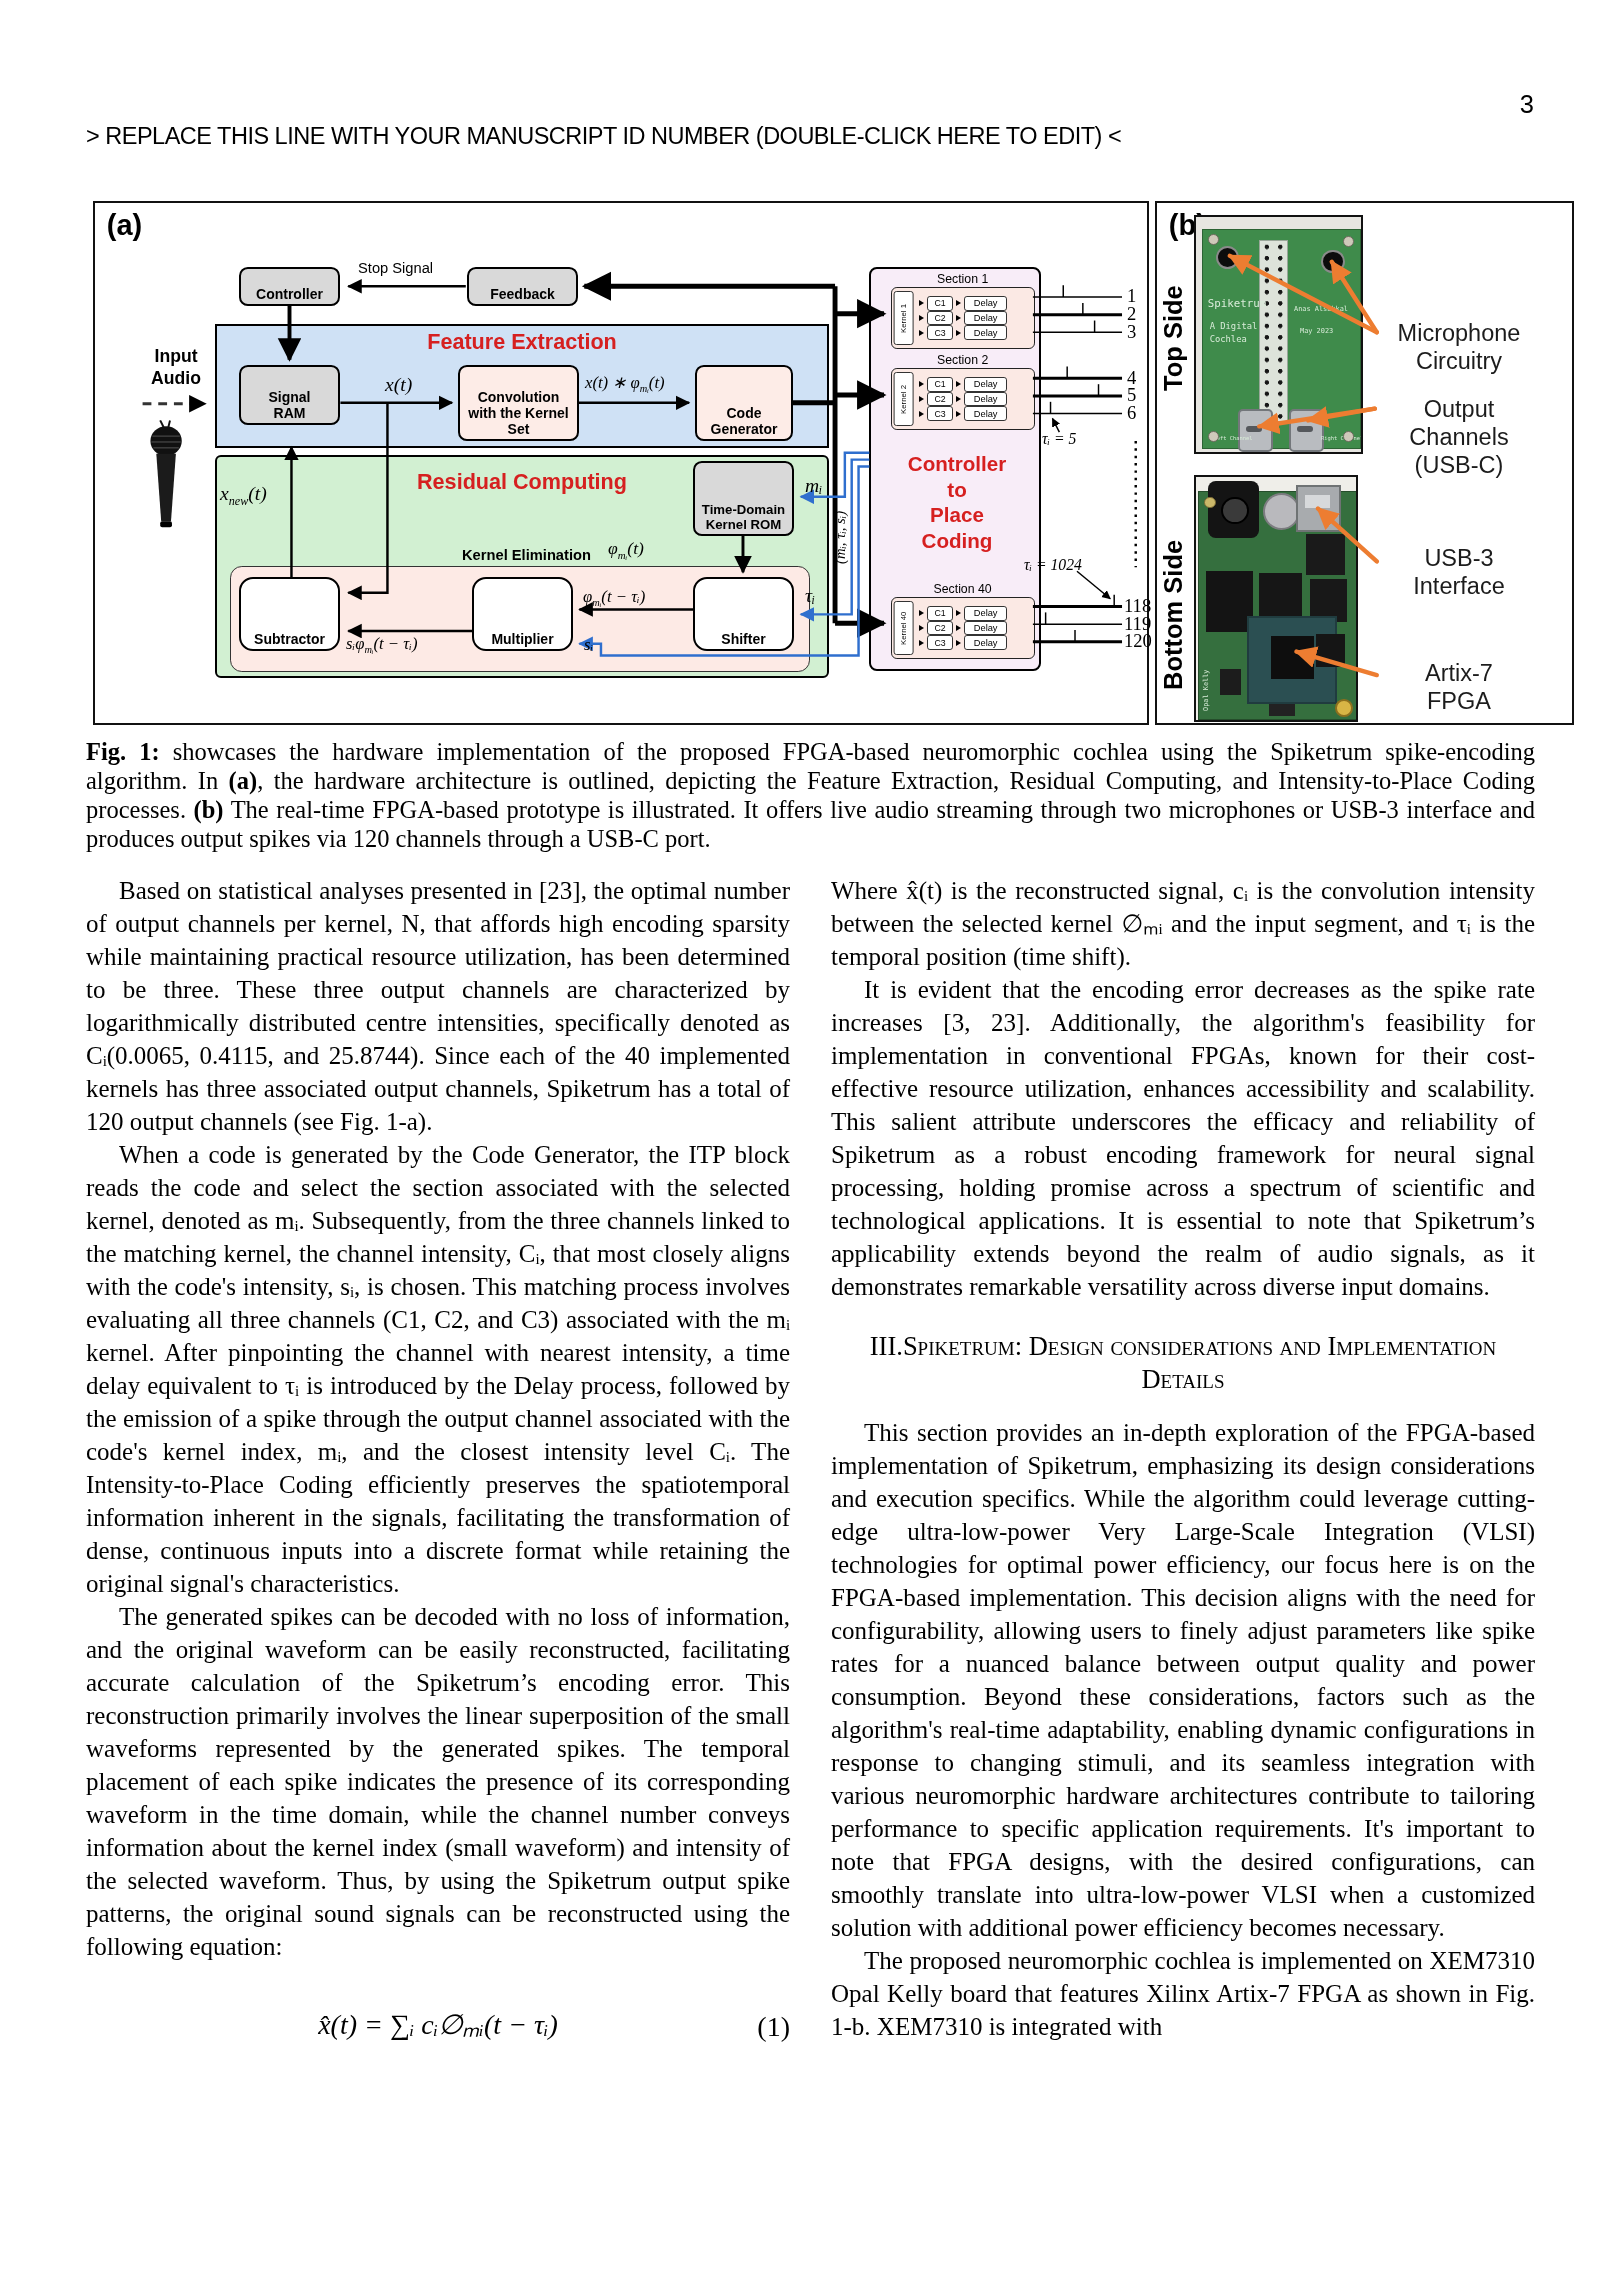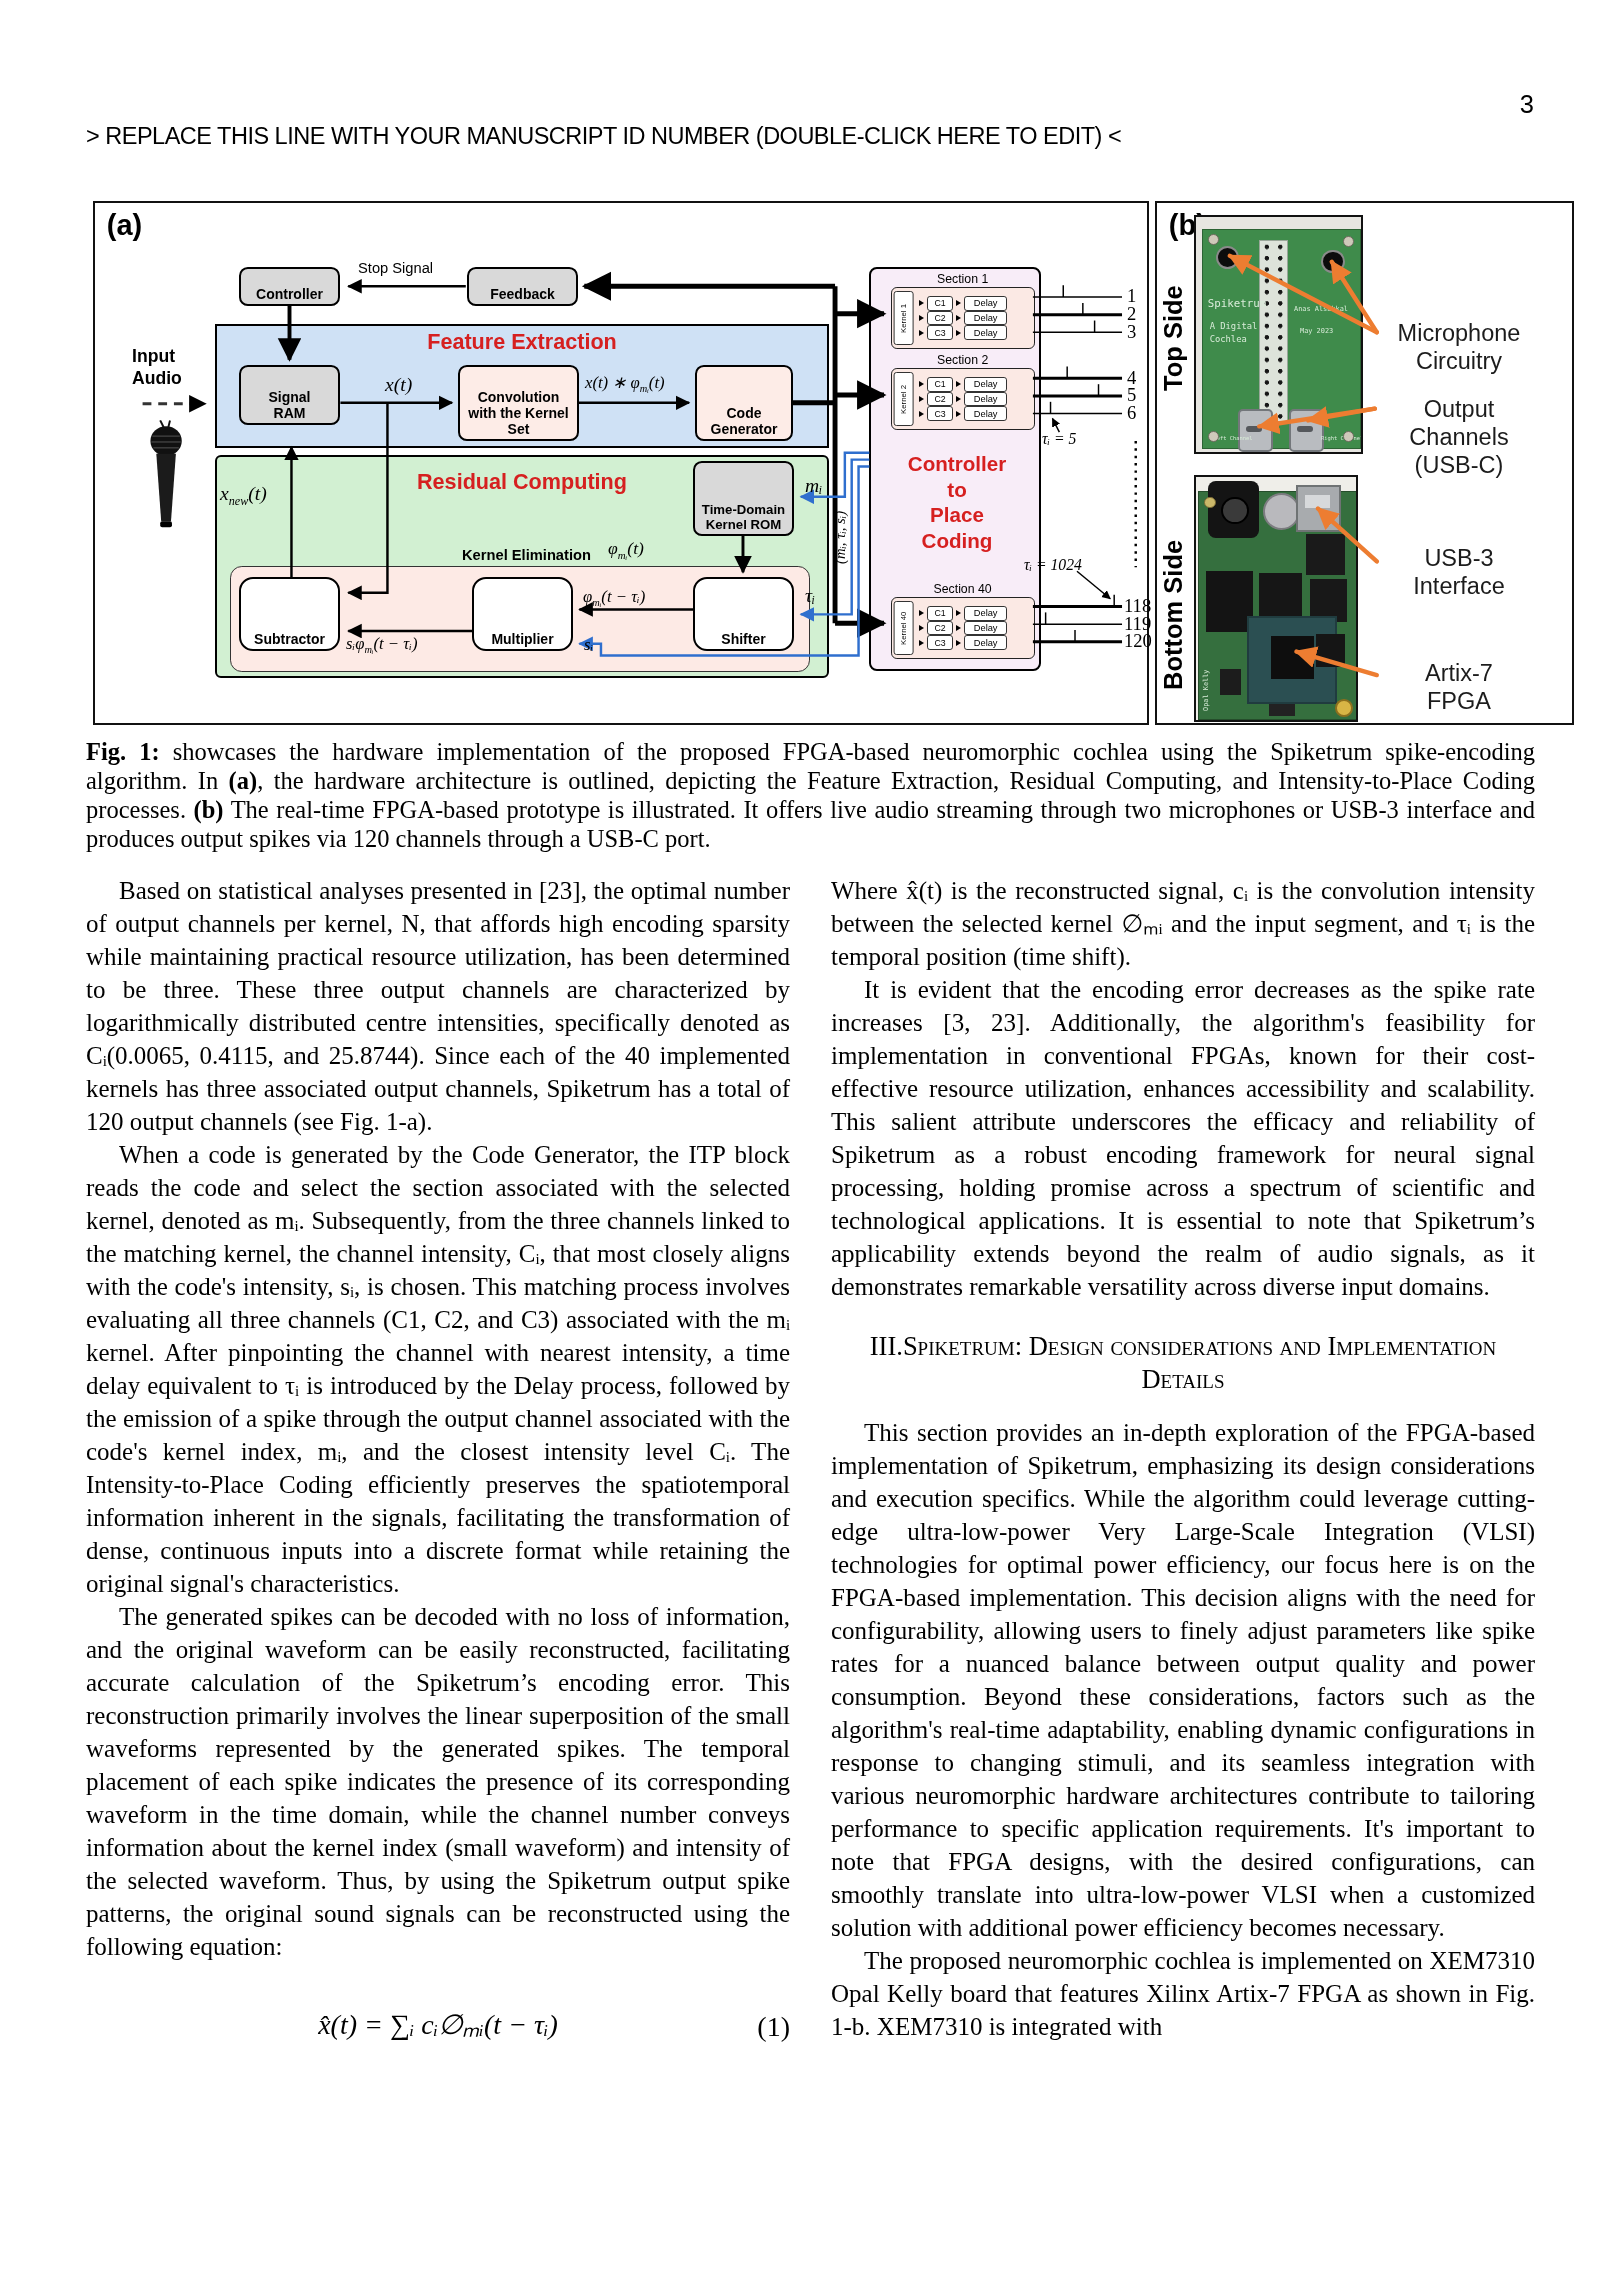--- a/index.html
+++ b/index.html
@@ -314,21 +314,21 @@
       <div class="chan-num" style="left:1032px;top:118px;">3</div>
       <div class="chan-num" style="left:1032px;top:164px;">4</div>
       <div class="chan-num" style="left:1032px;top:181px;">5</div>
       <div class="chan-num" style="left:1032px;top:199px;">6</div>
       <div class="chan-num" style="left:1029px;top:392px;">118</div>
       <div class="chan-num" style="left:1029px;top:410px;">119</div>
       <div class="chan-num" style="left:1029px;top:427px;">120</div>
       <div class="tau-lbl" style="left:947px;top:227px;">τᵢ = 5</div>
       <div class="tau-lbl" style="left:929px;top:353px;">τᵢ = 1024</div>
 
-      <div class="lbl-sans" style="left:37px;top:143px;width:88px;font-weight:bold;font-size:17.6px;line-height:21.6px;">
+      <div class="lbl-sans" style="left:37px;top:143px;width:88px;text-align:center;font-weight:bold;font-size:17.6px;line-height:21.6px;">
         <div>Input</div>
         <div>Audio</div>
       </div>
 
       <div class="pa-label">(a)</div>
     </div>
 
     <div class="panel-b">
       <div class="pa-label">(b)</div>
       <div class="side-label" style="left:2px;top:54px;height:162px;">Top Side</div>

